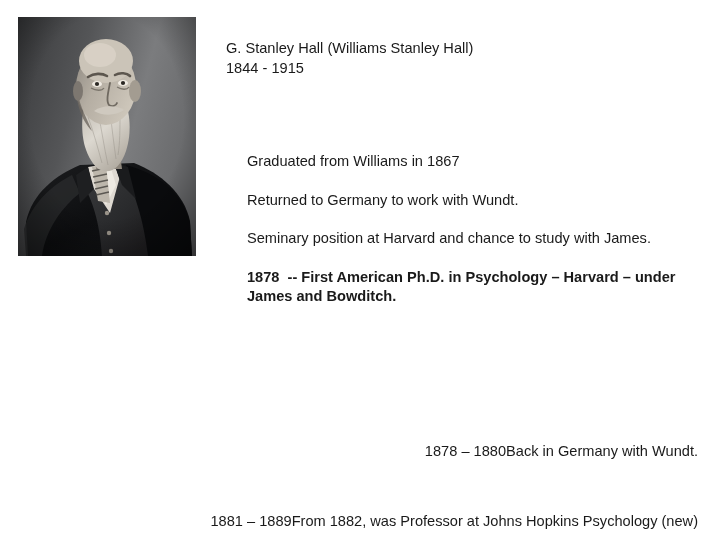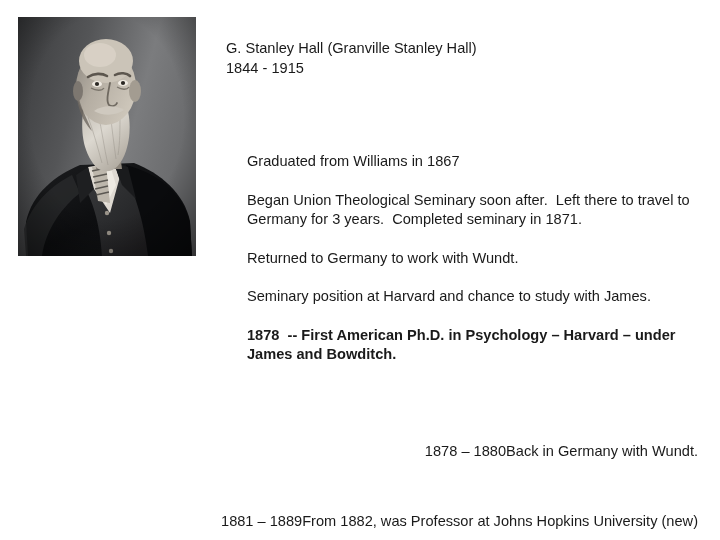--- a/index.html
+++ b/index.html
@@ -182,35 +182,34 @@
 
       <path d="M 92 66 C 90 76 88 84 91 88 C 94 90 98 89 99 86" stroke="#6f6960" stroke-width="1.8" fill="none" stroke-linecap="round"></path>
 
       <path d="M 76 94 C 84 88 98 88 106 93 C 98 99 84 99 76 94 Z" fill="#cfc9bf"></path>
 
       <rect x="0" y="0" width="178" height="239" fill="url(#vignette)"></rect>
     </svg>
   </div>
 
   <div class="title-block">
-    <div class="title-line">G. Stanley Hall (Granville Stanley Hall)</div>
+    <div class="title-line">G. Stanley Hall (Williams Stanley Hall)</div>
     <div class="title-line">1844 - 1915</div>
   </div>
 
   <div class="body-block">
     <p class="body-para">Graduated from Williams in 1867</p>
-    <p class="body-para">Began Union Theological Seminary soon after.  Left there to travel to Germany for 3 years.  Completed seminary in 1871.</p>
     <p class="body-para">Returned to Germany to work with Wundt.</p>
     <p class="body-para">Seminary position at Harvard and chance to study with James.</p>
     <p class="body-para">1878  -- First American Ph.D. in Psychology – Harvard – under James and Bowditch.</p>
   </div>
 
   <div class="timeline-block">
     <div class="timeline-row">
       <span class="tl-year">1878 – 1880</span><span>Back in Germany with Wundt.</span>
     </div>
     <div class="timeline-row">
-      <span class="tl-year">1881 – 1889</span><span>From 1882, was Professor at Johns Hopkins University (new)</span>
+      <span class="tl-year">1881 – 1889</span><span>From 1882, was Professor at Johns Hopkins Psychology (new)</span>
     </div>
 
   </div>
 
 </div>
 
 </body></html>

